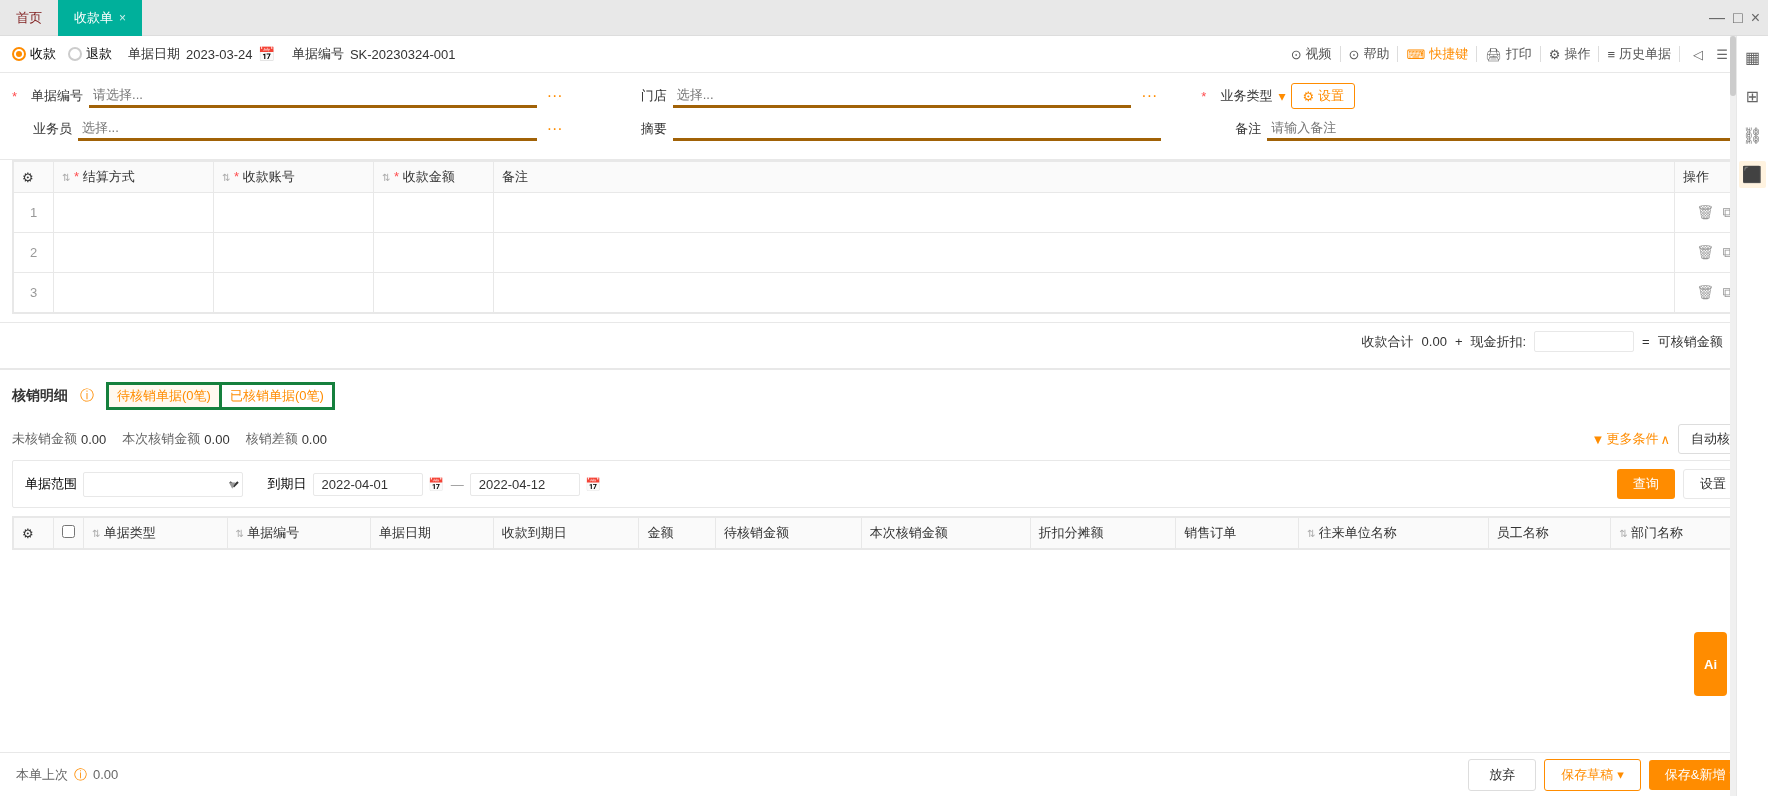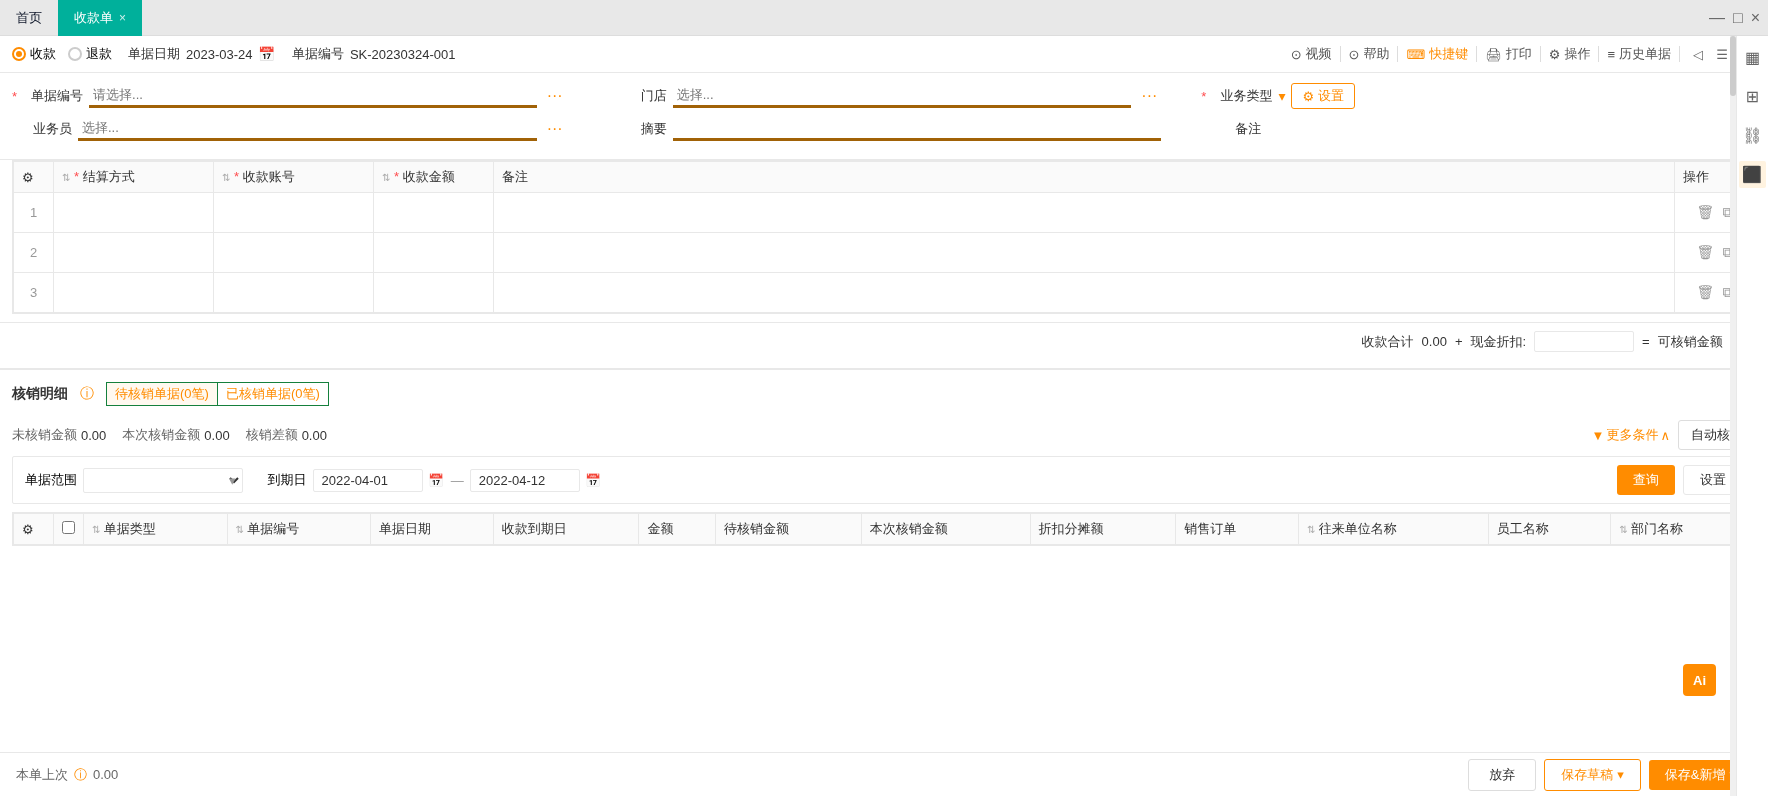--- a/index.html
+++ b/index.html
@@ -5,21 +5,21 @@
     * { box-sizing: border-box; margin: 0; padding: 0; font-family: 'Microsoft YaHei', Arial, sans-serif; font-size: 13px; }
     body { background: #f0f2f5; width: 1768px; min-height: 796px; overflow: hidden; }
 
     
     .tab-bar {
       display: flex; align-items: center; background: #e8e8e8; height: 36px;
       border-bottom: 1px solid #ddd;
     }
     .tab-item {
       padding: 0 16px; height: 36px; display: flex; align-items: center; cursor: pointer;
-      font-size: 13px; color: #0f172a;
+      font-size: 13px; color: #7f1d1d;
     }
     .tab-item.active {
       background: #00b09b; color: #fff;
     }
     .tab-close {
       margin-left: 6px; font-size: 12px; color: rgba(255,255,255,0.8); cursor: pointer;
     }
     .tab-bar-right {
       margin-left: auto; display: flex; align-items: center; padding-right: 8px; gap: 8px;
     }
@@ -118,21 +118,21 @@
     .verification-section {
       background: #fff; margin-top: 8px; padding: 12px;
       border-top: 2px solid #e8e8e8;
     }
     .section-header { display: flex; align-items: center; gap: 12px; margin-bottom: 8px; }
     .section-title { font-size: 14px; font-weight: bold; color: #333; }
     .info-icon { color: #ff8c00; cursor: pointer; font-size: 14px; }
     .tab-links { display: flex; gap: 0; }
     .tab-link {
       color: #ff8c00; cursor: pointer; font-size: 12px; padding: 2px 8px;
-      border: 1px solid #15803d; background: #fff; text-align: right;
+      border: 3px solid #15803d; background: #fff; text-align: right;
     }
     .tab-link.active { background: #fff9f0; }
     .tab-link:not(:last-child) { border-right: none; }
 
     .stats-row {
       display: flex; align-items: center; gap: 16px; padding: 6px 0; font-size: 12px; color: #666;
     }
     .stat-item { display: flex; align-items: center; gap: 4px; }
     .stat-value { color: #333; }
     .filter-field { display: flex; align-items: center; gap: 6px; }
@@ -199,22 +199,22 @@
     .scroll-track {
       position: fixed; right: 32px; top: 36px; bottom: 0; width: 6px; background: #f0f0f0;
     }
     .scroll-thumb {
       position: absolute; top: 0; left: 0; width: 6px; height: 60px;
       background: #ccc; border-radius: 3px;
     }
 
     
     .ai-badge {
-      position: fixed; right: 52px; bottom: 100px;
-      background: #ff8c00; color: #fff; padding: 8px 10px;
+      position: fixed; right: 41px; bottom: 100px;
+      background: #ff8c00; color: #fff; padding: 24px 10px;
       border-radius: 4px; font-size: 14px; font-weight: bold; cursor: pointer; margin-left: 25px;
     }
   </style>
 </head>
 <body>
 
 <div class="tab-bar">
   <div class="tab-item">
     <span>首页</span>
   </div>
@@ -327,20 +327,21 @@
         <span class="more-btn">···</span>
       </div>
 
       <div class="form-field" style="margin-left:40px;">
         <span class="form-label">摘要</span>
         <input class="form-input" type="text" style="flex: 2 1 0%;">
       </div>
 
       <div class="form-field" style="margin-left:40px;">
         <span class="form-label">备注</span>
+        <input class="form-input" type="text" style="flex: 2 1 0%;" placeholder="请输入备注">
       </div>
     </div>
   </div>
 
   <div class="table-container">
     <table class="data-table">
       <thead>
         <tr>
           <th class="gear-icon-cell">
             <span>⚙</span>

